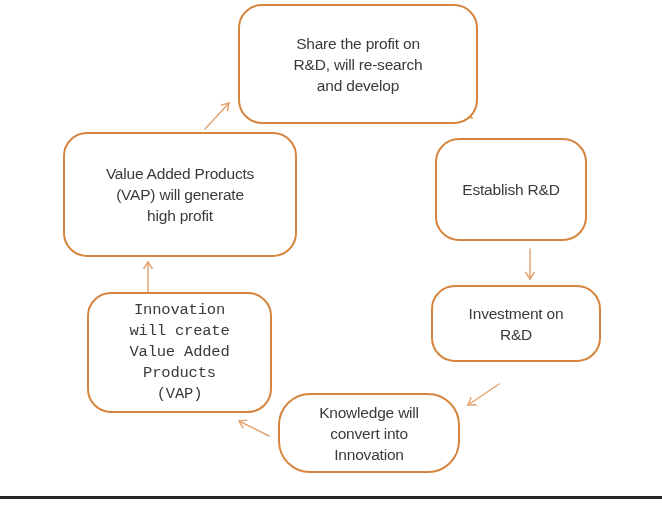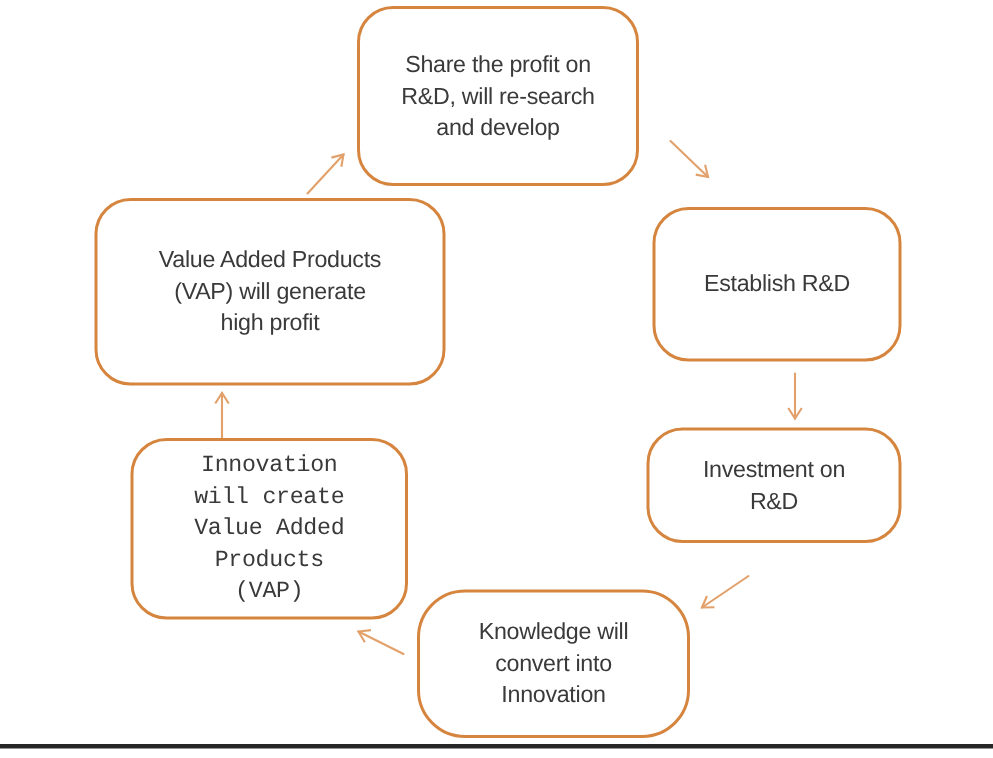--- a/index.html
+++ b/index.html
@@ -10,27 +10,27 @@
   }
   .node{
     position:absolute;box-sizing:border-box;background:#fff;
     border:2.6px solid var(--border,#d6853f);
     border-radius:24px;
     display:flex;align-items:center;justify-content:center;
     text-align:center;color:var(--text,#3a3a3a);
     font-size:15.5px;line-height:21px;letter-spacing:-0.2px;
   }
   .node span{display:block;margin:0 auto;}
-  .n-share      {left:238px;top:4px;  width:188px;height:120px;}
+  .n-share      {left:238px;top:4px;  width:240px;height:120px;}
   .n-share span {max-width:152px;}
-  .n-establish  {left:435px;top:138px;width:166px;height:103px;}
+  .n-establish  {left:435px;top:138px;width:152px;height:103px;}
   .n-establish span{max-width:140px;}
   .n-invest     {left:431px;top:285px;width:170px;height:77px;}
   .n-invest span{max-width:112px;}
-  .n-knowledge  {left:278px;top:393px;width:182px;height:99px;border-radius:32px;}
+  .n-knowledge  {left:278px;top:393px;width:182px;height:80px;border-radius:32px;}
   .n-knowledge span{max-width:118px;}
   .n-innovation {left:87px; top:292px;width:185px;height:121px;font-family:Liberation Mono, monospace;}
   .n-innovation span{max-width:120px;}
   .n-vap        {left:63px; top:132px;width:234px;height:125px;}
   .n-vap span   {max-width:150px;}
   .arrows{position:absolute;left:0;top:0;width:662px;height:505px;pointer-events:none;}
   .arrow-line{stroke:var(--arrow,#e2a06a);stroke-width:1.4;fill:none;stroke-linecap:round;}
   .arrow-head{stroke:var(--arrow,#e2a06a);stroke-width:1.4;fill:none;stroke-linejoin:miter;}
   .bottom-rule{position:absolute;left:0;top:496px;width:662px;height:3px;background:var(--rule,#262626);}
 </style>

